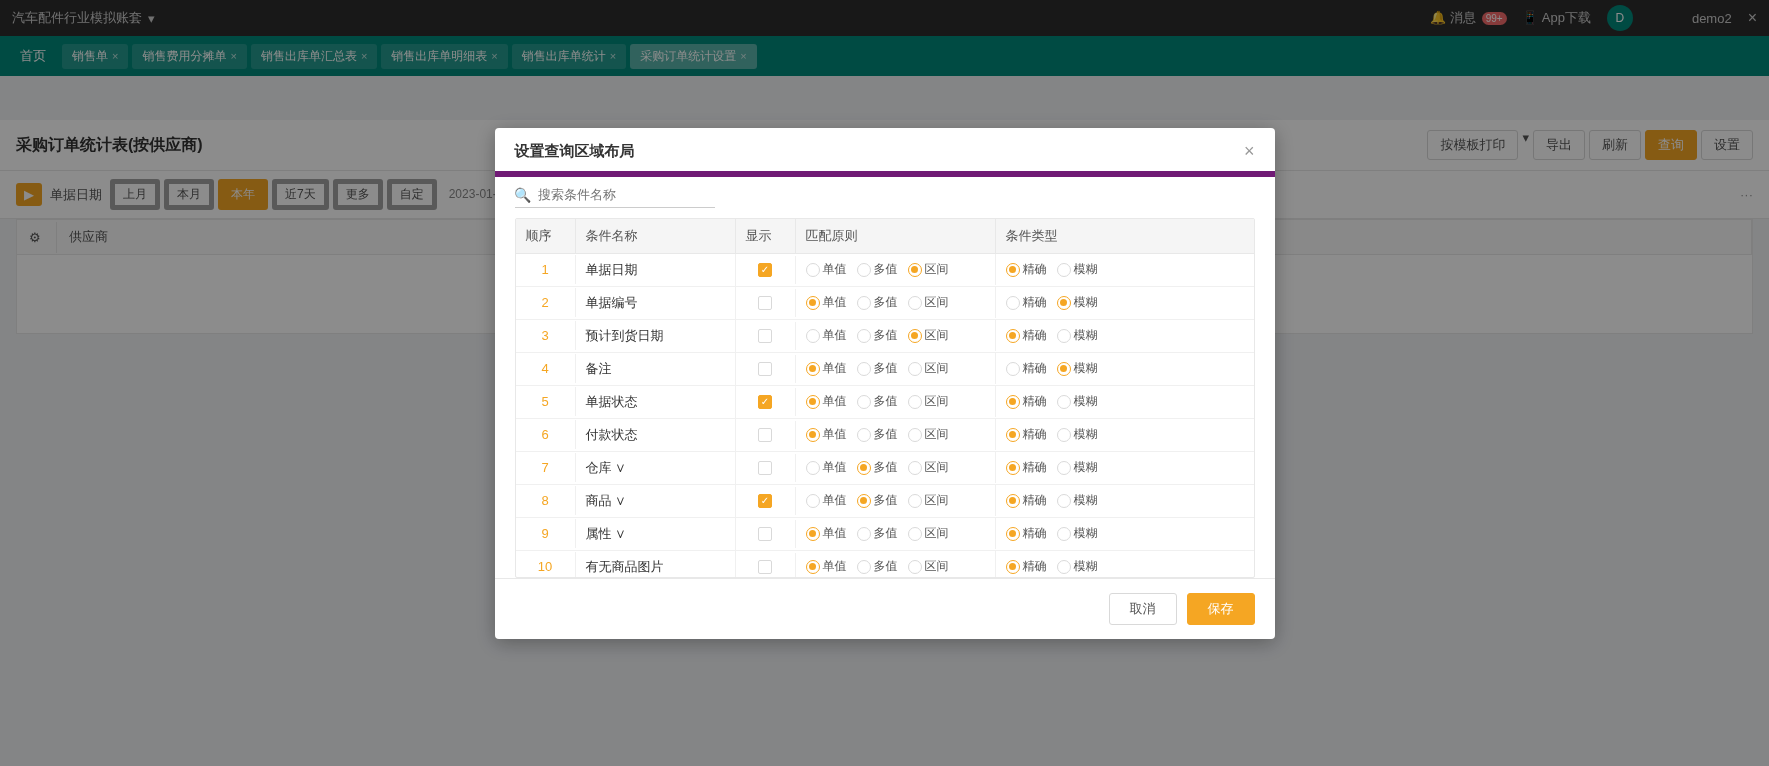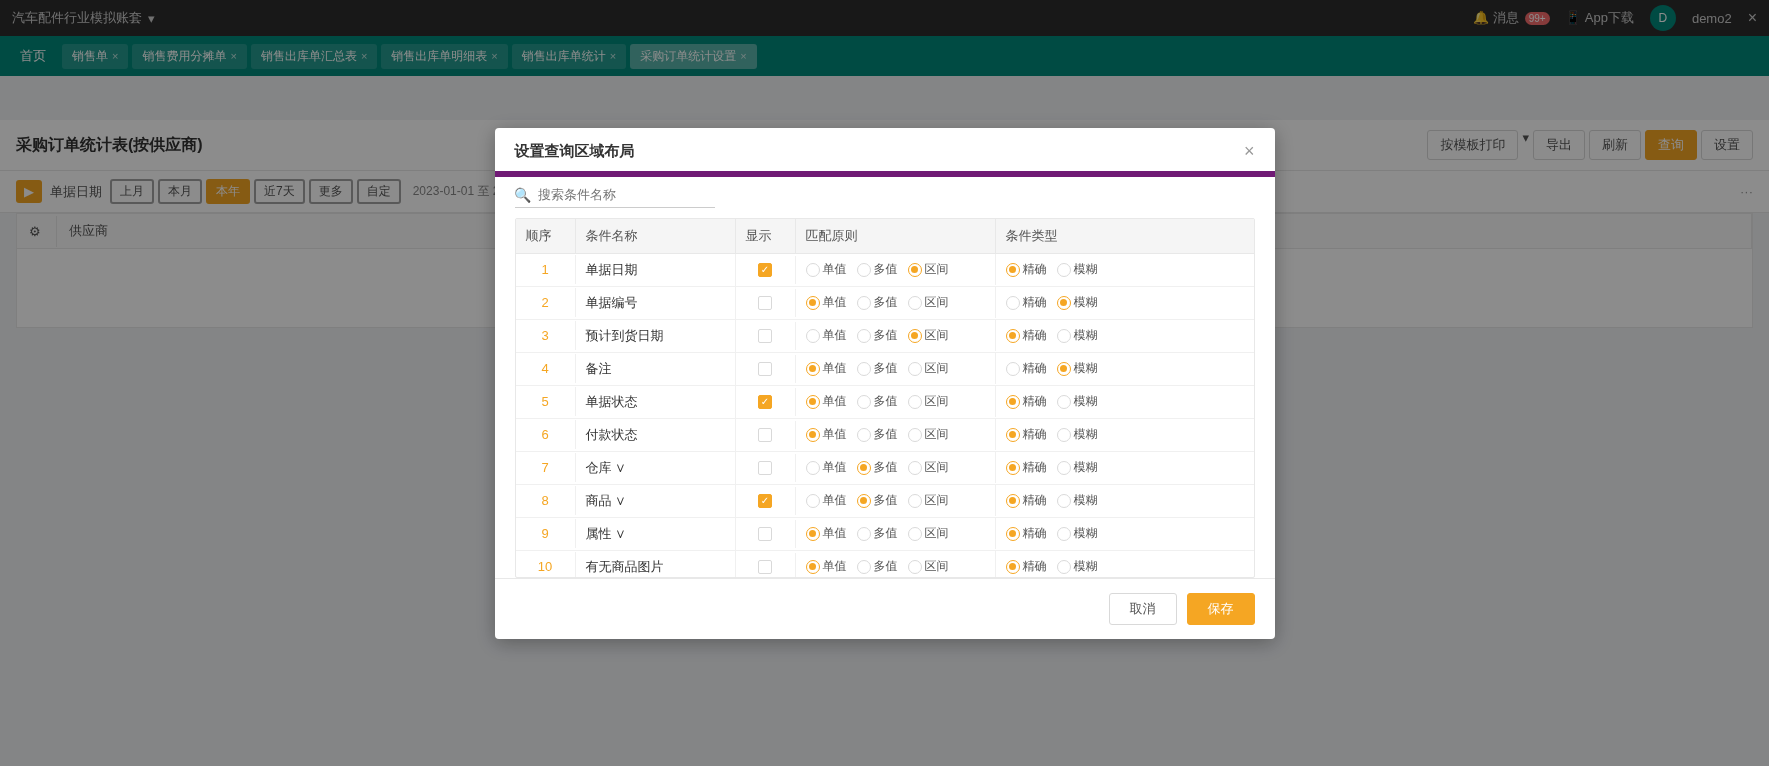--- a/index.html
+++ b/index.html
@@ -71,21 +71,21 @@
       background: white;
       padding: 8px 16px;
       border-bottom: 1px solid #e8e8e8;
       display: flex;
       align-items: center;
       gap: 8px;
     }
     .filter-toggle { background: #f5a623; color: white; border: none; padding: 4px 8px; border-radius: 3px; cursor: pointer; font-size: 13px; }
     .filter-label { color: #555; }
     .date-quick { display: flex; gap: 4px; }
-    .date-btn { padding: 2px 8px; border: 2px solid #a3a3a3; border-radius: 3px; cursor: pointer; font-size: 12px; background: white; color: #555; }
+    .date-btn { padding: 2px 8px; border: 5px solid #a3a3a3; border-radius: 3px; cursor: pointer; font-size: 12px; background: white; color: #555; }
     .date-btn.active { background: #f5a623; border-color: #f5a623; color: white; }
     .date-range { color: #888; font-size: 12px; margin-left: 4px; }
     .th { padding: 8px 12px; color: #555; font-weight: normal; border-right: 1px solid #e8e8e8; }
 
     
     .overlay {
       position: fixed; top: 0; left: 0; right: 0; bottom: 0;
       background: rgba(0,0,0,0.45);
       display: flex; align-items: center; justify-content: center;
       z-index: 1000;
@@ -242,21 +242,21 @@
   </div>
   <div class="top-bar-right">
     <span style="cursor:pointer;">
       🔔 <span>消息</span>
       <span class="badge">99+</span>
     </span>
     <span style="cursor:pointer;">
       📱 <span>App下载</span>
     </span>
     <span style="width:26px;height:26px;border-radius:50%;background:#00897b;display:inline-flex;align-items:center;justify-content:center;color:white;font-size:12px;cursor:pointer;">D</span>
-    <span style="cursor:pointer;">demo2</span>
+    <span style="cursor:pointer;margin-left:43px;">demo2</span>
     <span class="close-x">×</span>
   </div>
 </div>
 
 <div class="nav-bar">
   <div class="nav-item">首页</div>
   <div class="nav-tab">
     <span>销售单</span>
     <span class="close-tab">×</span>
   </div>

